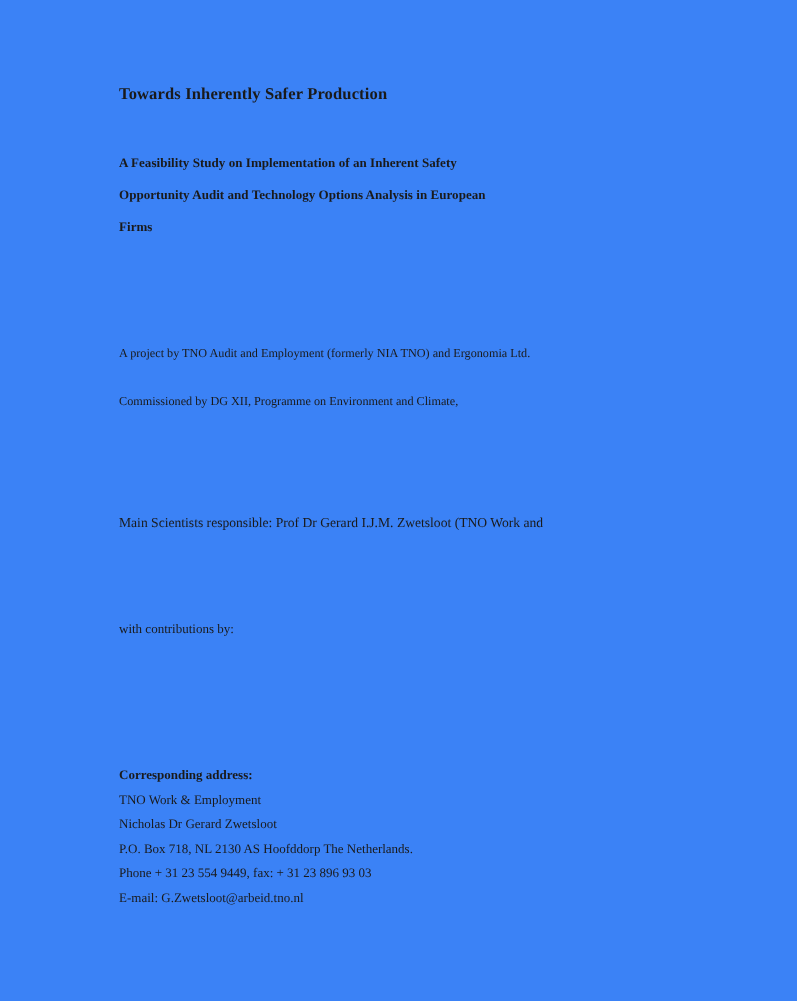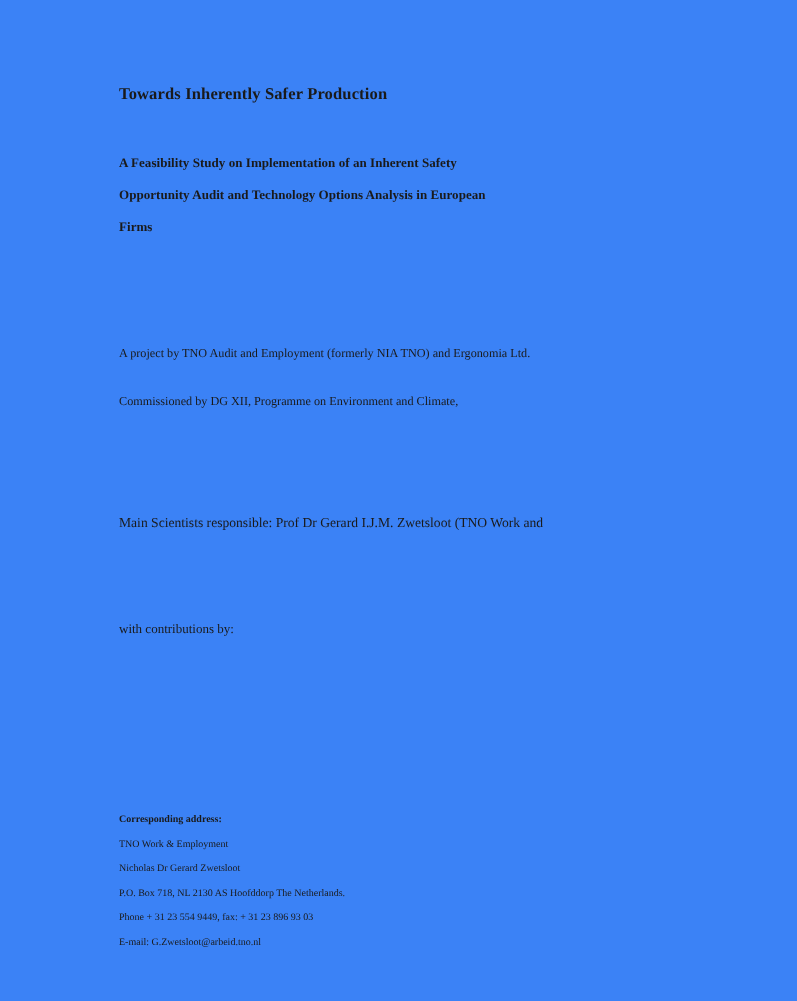--- a/index.html
+++ b/index.html
@@ -88,22 +88,22 @@
     line-height: 33px;
   }
 
   .blk-contrib {
     top: 617px;
     font-size: 13px;
     line-height: 24px;
   }
 
   .blk-address {
-    top: 808px;
-    font-size: 10px;
+    top: 763px;
+    font-size: 13px;
     line-height: 24.5px;
   }
   .blk-address .ln.bold {
     font-weight: bold;
   }
 
   
   .page {
     text-rendering: geometricPrecision;
   }

